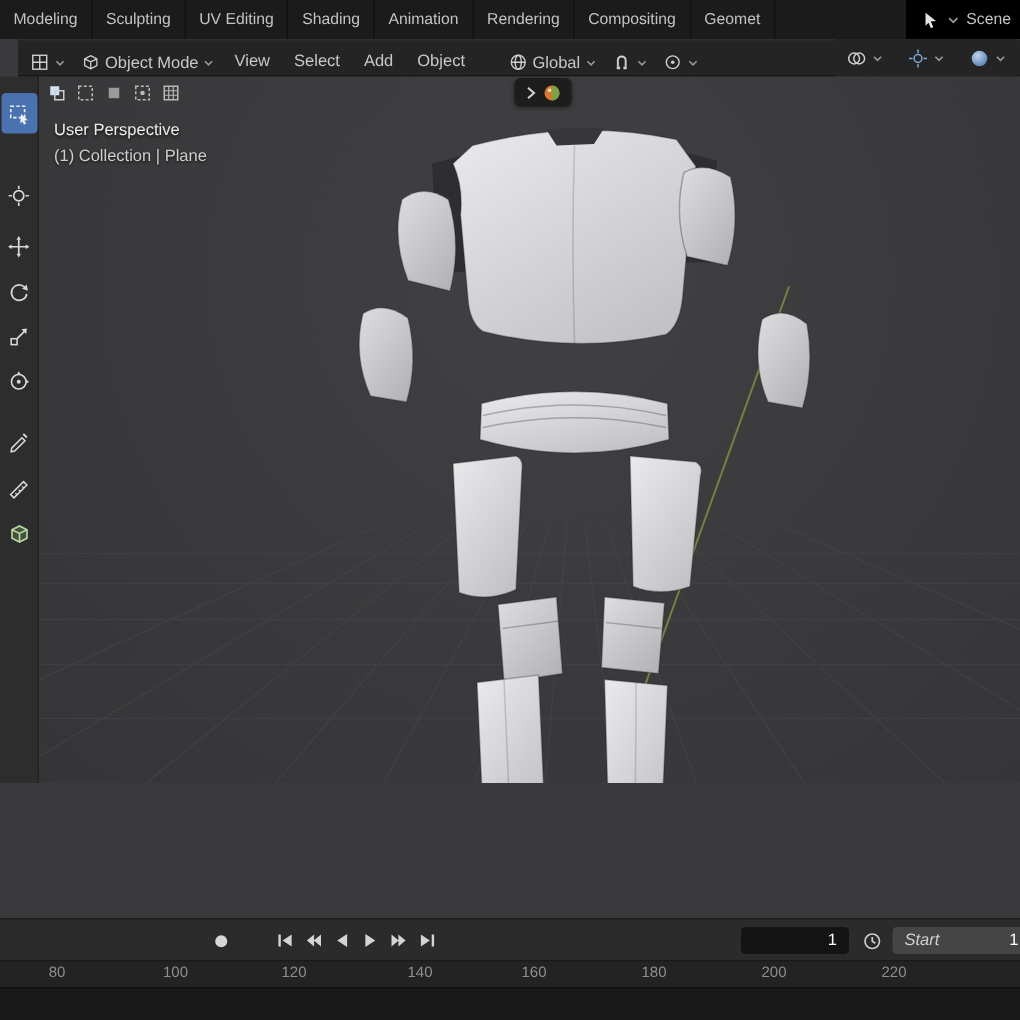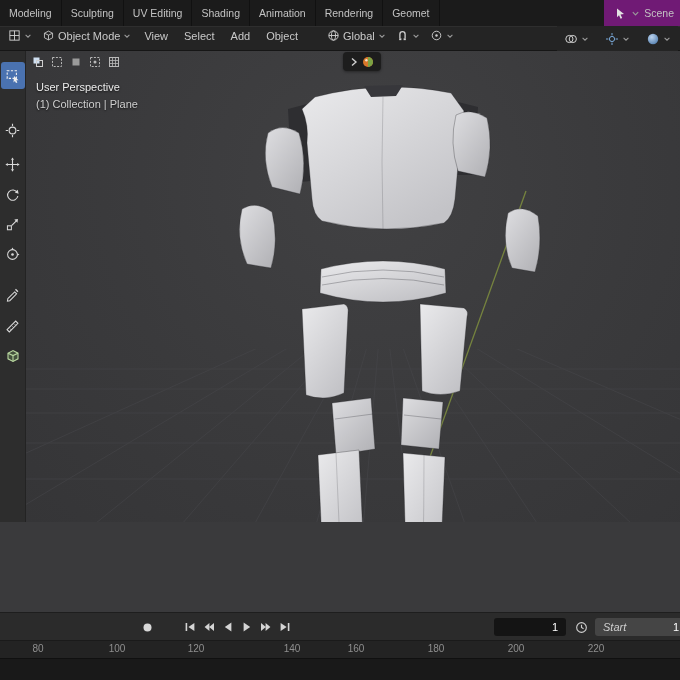--- a/index.html
+++ b/index.html
@@ -4,27 +4,27 @@
 <style>
   html,body{margin:0;padding:0;background:#111;}
   .app{position:relative;width:680px;height:680px;overflow:hidden;
        font-family:"Liberation Sans","DejaVu Sans",sans-serif;color:#c9c9c9;
        background:#3a3a3c;-webkit-user-select:none;user-select:none;}
 
   
   .tabbar{position:absolute;top:0;left:0;right:0;height:26px;background:#1b1b1b;
           display:flex;align-items:stretch;overflow:hidden;font-size:10.5px;color:#c3c3c3;}
   .tab{padding:0 9px;line-height:26px;white-space:nowrap;flex-shrink:0;border-right:1px solid rgba(0,0,0,.35);}
-  .tab-right{position:absolute;right:0;top:0;height:26px;background:#701a75;
+  .tab-right{position:absolute;right:0;top:0;height:26px;background:#000000;
              display:flex;align-items:center;gap:4px;padding:0 6px 0 10px;}
 
   
-  .hdr{position:absolute;top:26px;left:0;right:0;height:25px;background:#242424;
+  .hdr{position:absolute;top:26px;left:12px;right:0;height:25px;background:#242424;
        border-top:1px solid #2e2e2e;border-bottom:1px solid #161616;box-sizing:border-box;
-       display:flex;align-items:flex-start;font-size:11px;padding:0 3px;overflow:hidden;}
+       display:flex;align-items:flex-end;font-size:11px;padding:0 3px;overflow:hidden;}
   .hbtn{display:flex;align-items:center;gap:3px;padding:2px 5px;border-radius:3px;flex-shrink:0;}
   .menu-item{padding:3px 8px;border-radius:3px;flex-shrink:0;}
   .hdr-right{position:absolute;right:2px;top:26px;height:25px;background:#242424;
              display:flex;align-items:center;gap:6px;padding:0 2px;}
 
   
   .main{position:absolute;top:51px;left:0;right:0;height:471px;}
   .toolbar{position:absolute;left:0;top:0;bottom:0;width:26px;background:#2d2d2d;
            border-right:1px solid #232323;box-sizing:border-box;display:flex;
            flex-direction:column;align-items:center;padding-top:9px;}
@@ -70,20 +70,21 @@
 
 <div class="app">
 
   <div class="tabbar">
     <div class="tab">Modeling</div>
     <div class="tab">Sculpting</div>
     <div class="tab">UV Editing</div>
     <div class="tab">Shading</div>
     <div class="tab">Animation</div>
     <div class="tab">Rendering</div>
+    <div class="tab">Compositing</div>
     <div class="tab">Geomet</div>
     <div class="tab-right">
       <span>
         <svg width="13" height="13" viewBox="0 0 13 13">
             <path d="M3,1.5 L10,7 L6.5,7.4 L8.2,11 L6.6,11.8 L5,8.2 L3,10.2 Z" fill="#e3e3e3"></path>
           </svg>
       </span>
       <span class="chev">
         <svg width="9" height="9" viewBox="0 0 10 10">
             <path d="M2,3.5 L5,6.5 L8,3.5" fill="none" stroke="#9a9a9a" stroke-width="1.3"></path>
@@ -459,21 +460,21 @@
     <div class="start-field">
       <span class="lab">Start</span>
       <span class="val">1</span>
     </div>
   </div>
 
   <div class="ruler">
     <b style="left:38px">80</b>
     <b style="left:117px">100</b>
     <b style="left:196px">120</b>
-    <b style="left:292px">140</b>
+    <b style="left:280px">140</b>
     <b style="left:356px">160</b>
     <b style="left:436px">180</b>
     <b style="left:516px">200</b>
     <b style="left:596px">220</b>
   </div>
 
   <div class="statusbar"></div>
 </div>
 
 </body></html>

